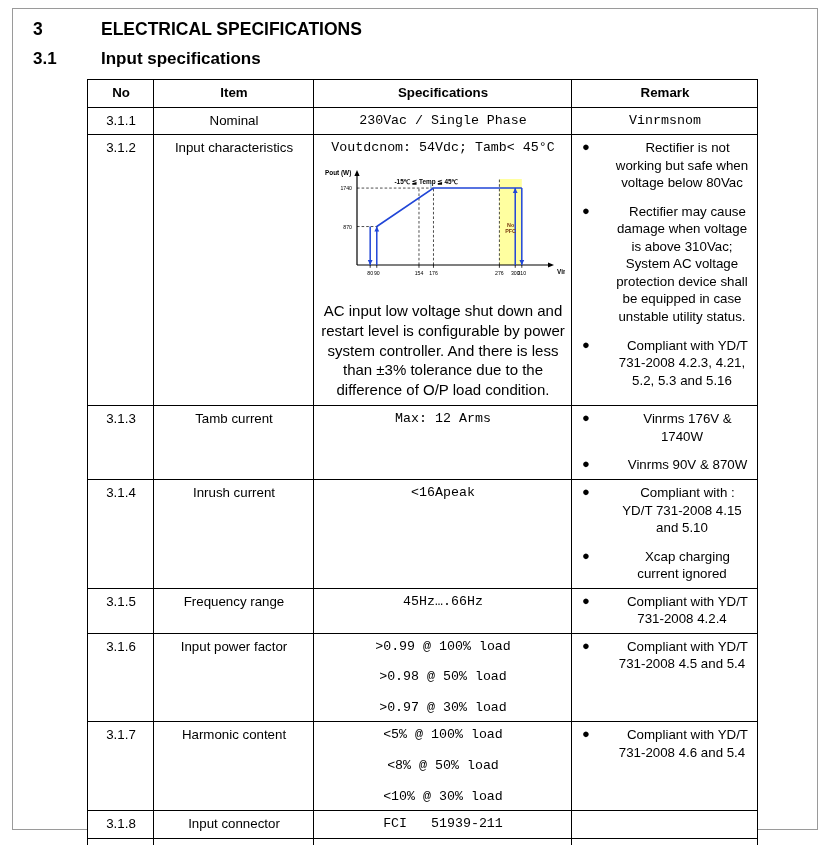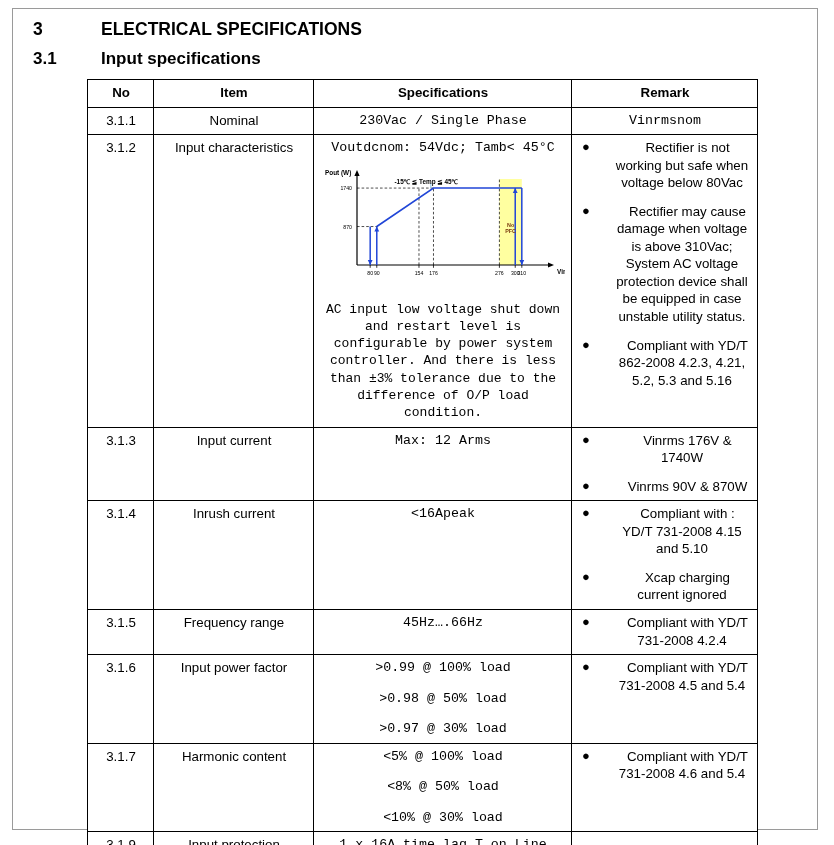--- a/index.html
+++ b/index.html
@@ -82,23 +82,22 @@
     left: 3px; top: -1px;
     font-size: 13px;
     line-height: 1.32;
   }
   ul.bullets li .btext { display: block; }
   
   ul.bullets li .btext { margin-left: 0; text-indent: 11px; }
 
   .note-text {
     margin-top: 12px;
-    font-size: 13px;
+    font-size: 15px;
     line-height: 1.33;
-    font-family: Liberation Mono, monospace;
   }
 
   
   .chart-wrap {
     margin-top: 8px;
     width: 244px; height: 124px;
     position: relative;
   }
   .chart-wrap svg { display: block; }
   .tick-label { font-size: 5.2px; font-family: "Liberation Sans", sans-serif; fill: #000; }
@@ -225,28 +224,28 @@
               <li>
                 <span class="bdot">●</span>
                 <span class="btext">Rectifier is not working but safe when voltage below 80Vac</span>
               </li>
               <li>
                 <span class="bdot">●</span>
                 <span class="btext">Rectifier may cause damage when voltage is above 310Vac; System AC voltage protection device shall be equipped in case unstable utility status.</span>
               </li>
               <li>
                 <span class="bdot">●</span>
-                <span class="btext">Compliant with YD/T 862-2008 4.2.3, 4.21, 5.2, 5.3 and 5.16</span>
+                <span class="btext">Compliant with YD/T 731-2008 4.2.3, 4.21, 5.2, 5.3 and 5.16</span>
               </li>
             </ul>
           </td>
         </tr>
         <tr>
           <td>3.1.3</td>
-          <td>Input current</td>
+          <td>Tamb current</td>
           <td>
             <span class="cell-line">Max: 12 Arms</span>
           </td>
           <td>
             <ul class="bullets">
               <li>
                 <span class="bdot">●</span>
                 <span class="btext">Vinrms 176V &amp; 1740W</span>
               </li>
               <li>
@@ -318,20 +317,28 @@
           <td>
             <ul class="bullets">
               <li>
                 <span class="bdot">●</span>
                 <span class="btext">Compliant with YD/T 731-2008 4.6 and 5.4</span>
               </li>
             </ul>
           </td>
         </tr>
         <tr>
+          <td>3.1.8</td>
+          <td>Input connector</td>
+          <td>
+            <span class="cell-line">FCI&nbsp;&nbsp;&nbsp;51939-211</span>
+          </td>
+          <td></td>
+        </tr>
+        <tr>
           <td>3.1.9</td>
           <td>Input protection</td>
           <td>
             <span class="cell-line">1 x 16A time lag T on Line</span>
           </td>
           <td></td>
         </tr>
       </tbody>
   </table>
 

